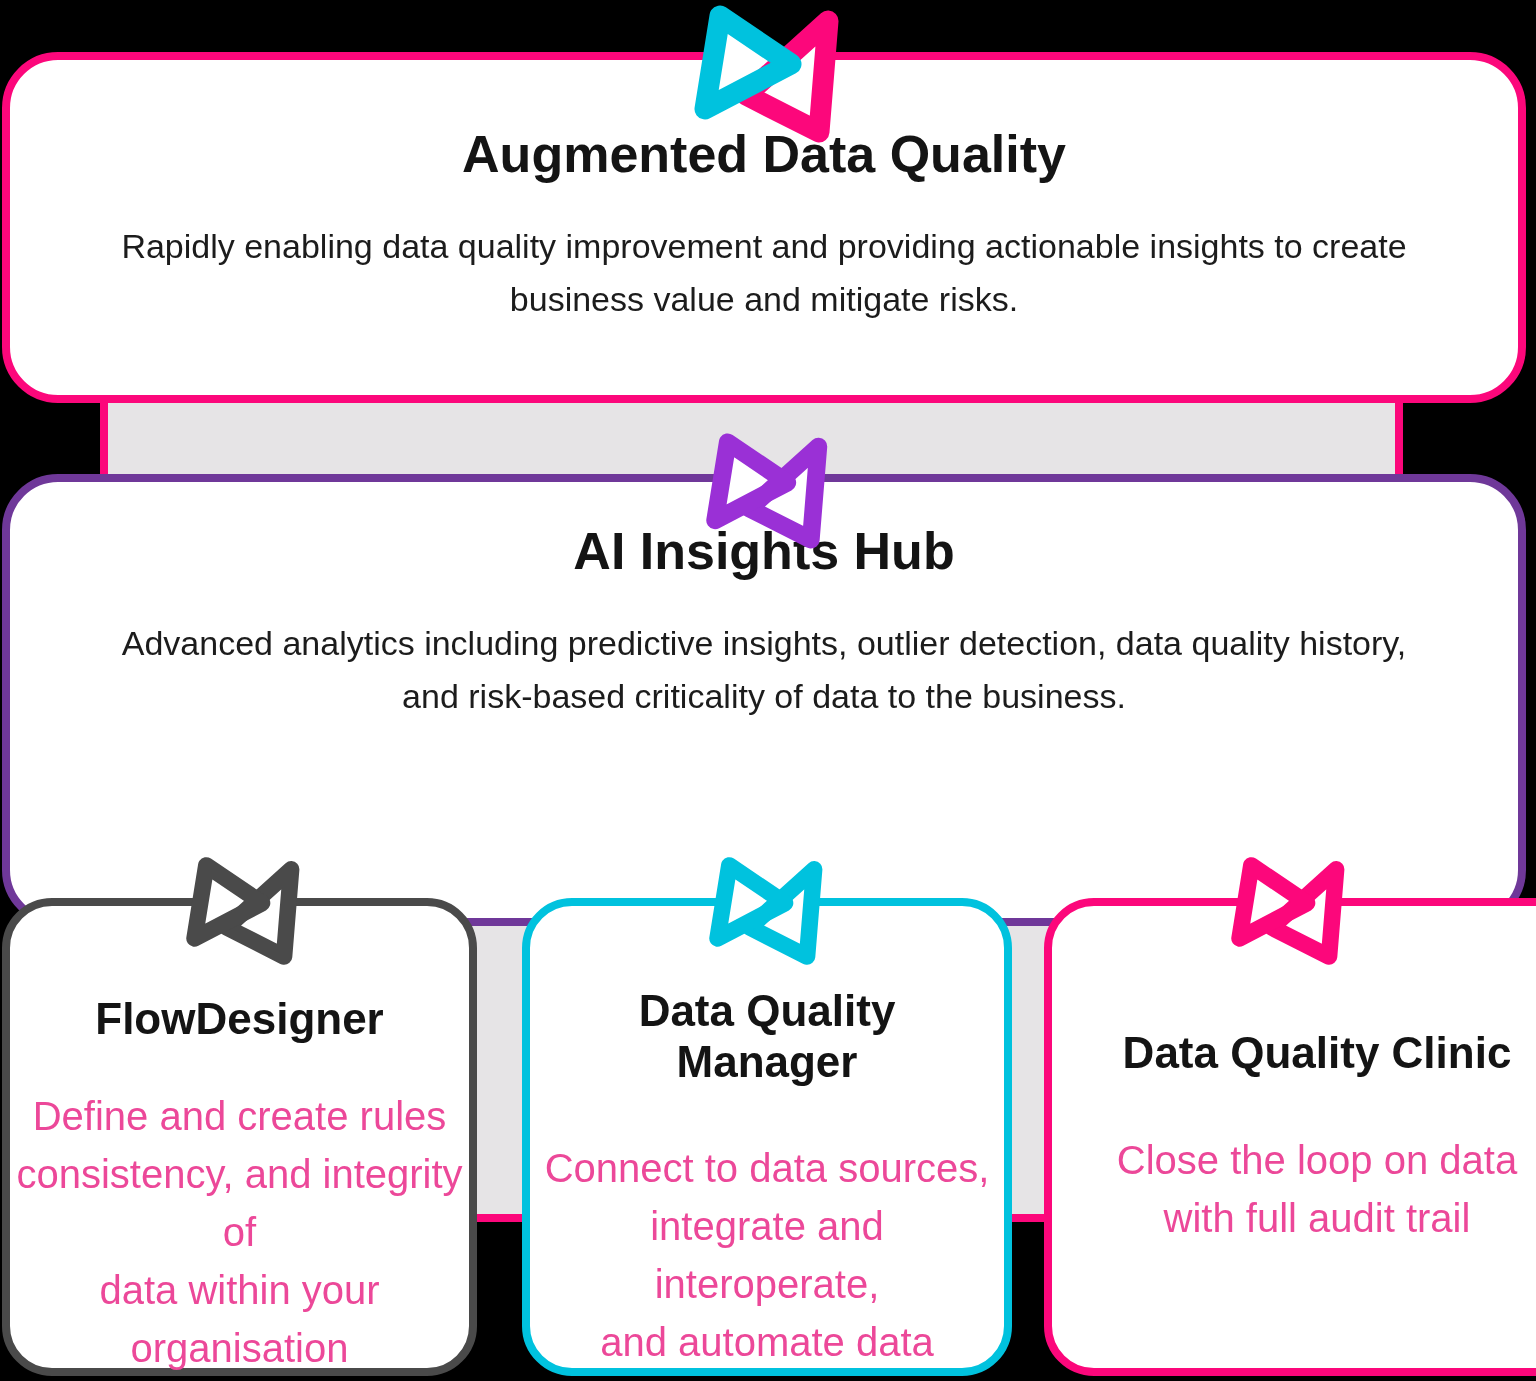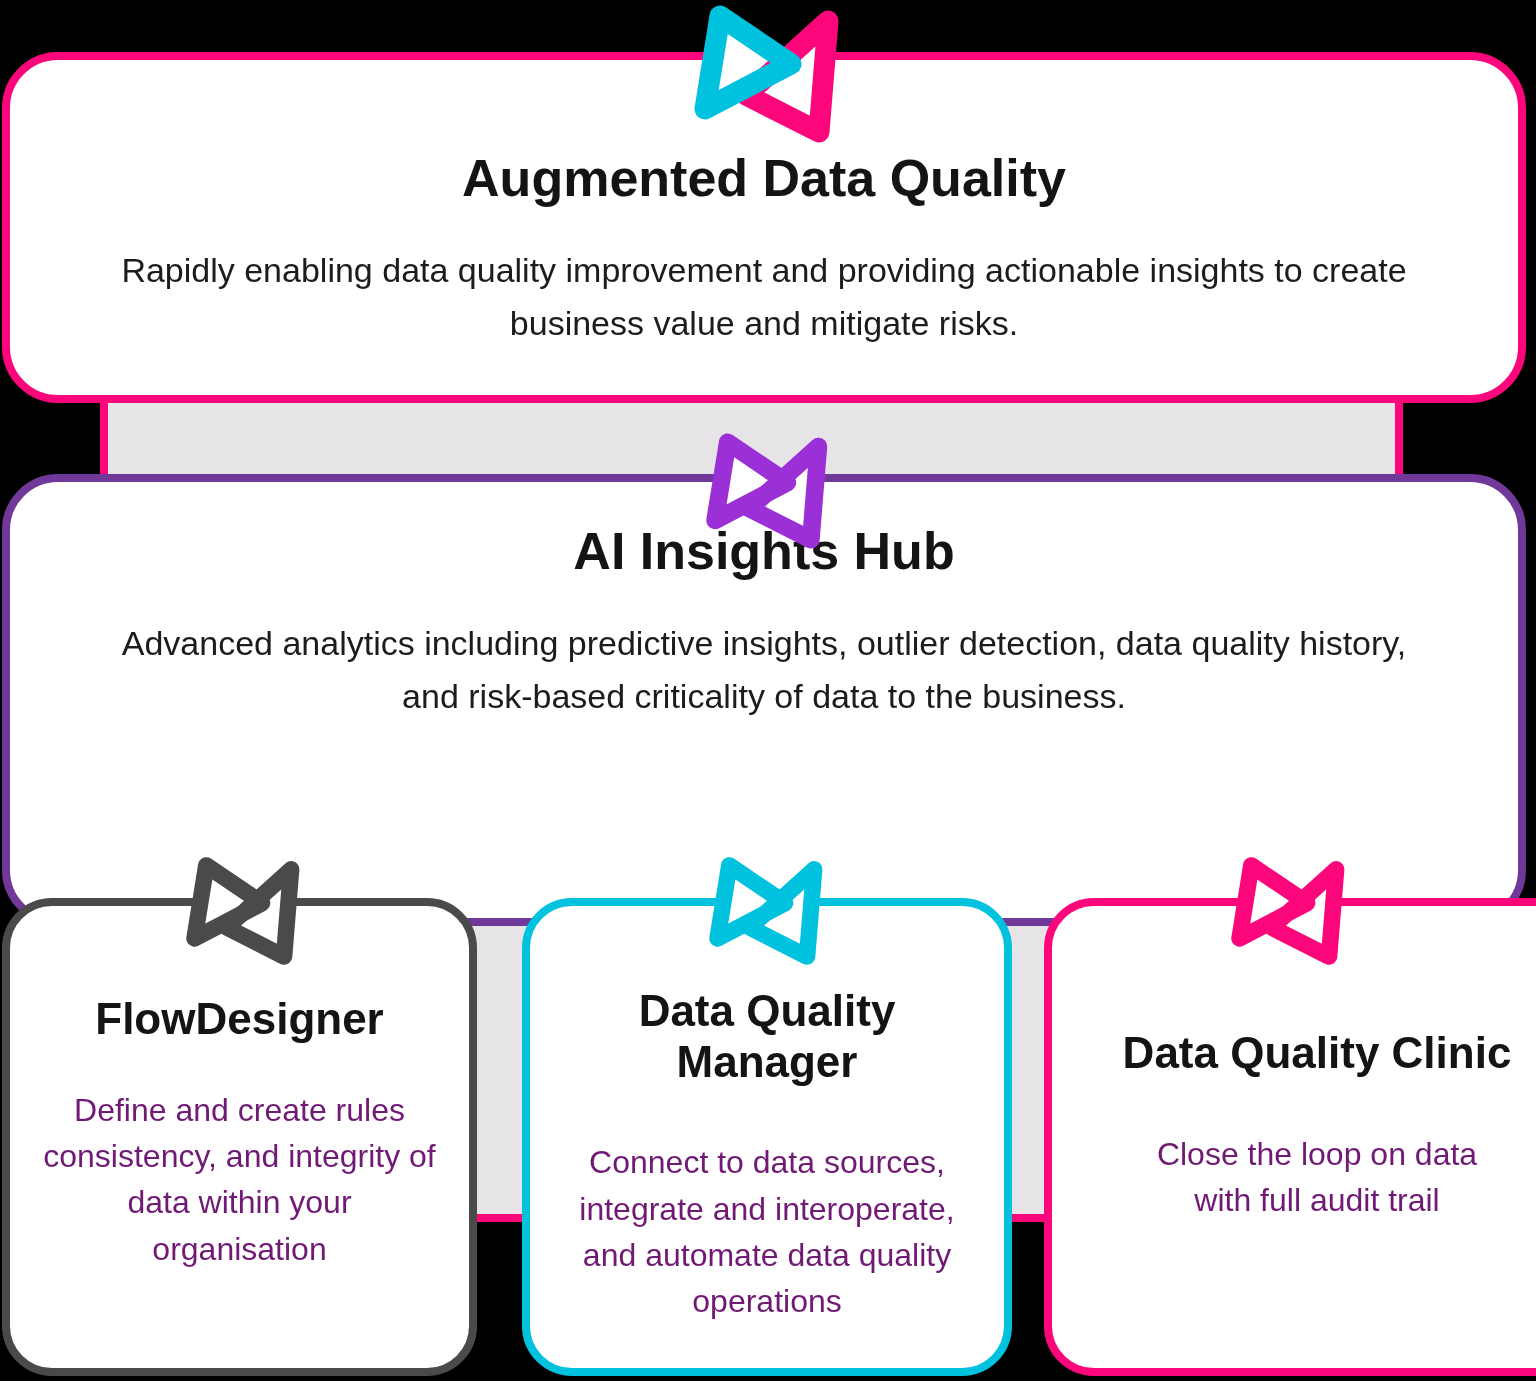--- a/index.html
+++ b/index.html
@@ -12,30 +12,30 @@
     position:absolute;left:100px;width:1303px;background:var(--band,#E6E4E6);
     border-left:8px solid var(--pink,#FC077B);border-right:8px solid var(--pink,#FC077B);
     box-sizing:border-box;z-index:0;
   }
   .band1{top:393px;height:89px;}
   .band2{top:815px;height:407px;border-bottom:8px solid var(--pink,#FC077B);}
   
   .box{
     position:absolute;background:#fff;box-sizing:border-box;text-align:center;z-index:1;
   }
-  .top-box{left:2px;top:52px;width:1524px;height:351px;border:8px solid var(--pink,#FC077B);border-radius:56px;padding-top:88px;}
+  .top-box{left:2px;top:52px;width:1524px;height:351px;border:8px solid var(--pink,#FC077B);border-radius:56px;padding-top:64px;}
   .mid-box{left:2px;top:474px;width:1524px;height:452px;border:8px solid var(--purple_border,#6F3899);border-radius:56px;padding-top:39px;}
   .box h1{margin:0;font-size:52px;font-weight:bold;color:#141414;}
   .box p{margin:36px auto 0;font-size:34px;line-height:1.55;max-width:1500px;color:#1c1c1c;}
   .small-box{top:898px;height:478px;border-radius:50px;}
   .fd-box{left:2px;width:475px;border:8px solid var(--dark,#4A4A4A);padding-top:88px;}
   .mgr-box{left:522px;width:490px;border:8px solid var(--cyan,#00C2DE);padding-top:80px;}
   .clinic-box{left:1044px;width:546px;border:8px solid var(--pink,#FC077B);padding-top:122px;}
   .small-box h2{margin:0;font-size:44px;font-weight:bold;line-height:1.15;color:#141414;}
-  .small-box p{font-size:32px;line-height:1.45;max-width:460px;color:#701a75;}
+  .small-box p{font-size:40px;line-height:1.45;max-width:460px;color:#ec4899;}
   .fd-box p{margin-top:42px;}
   .mgr-box p{margin-top:52px;}
   .clinic-box p{margin-top:52px;}
   .line{display:block;}
   
   .logo{position:absolute;z-index:2;}
   .logo .fillp{fill:#ffffff;stroke:none;}
   .logo .strokep{fill:none;stroke-width:21;stroke-linejoin:round;stroke-linecap:round;}
   .logo-top{left:693px;top:4px;}
   .logo-mid{left:705px;top:432px;}

